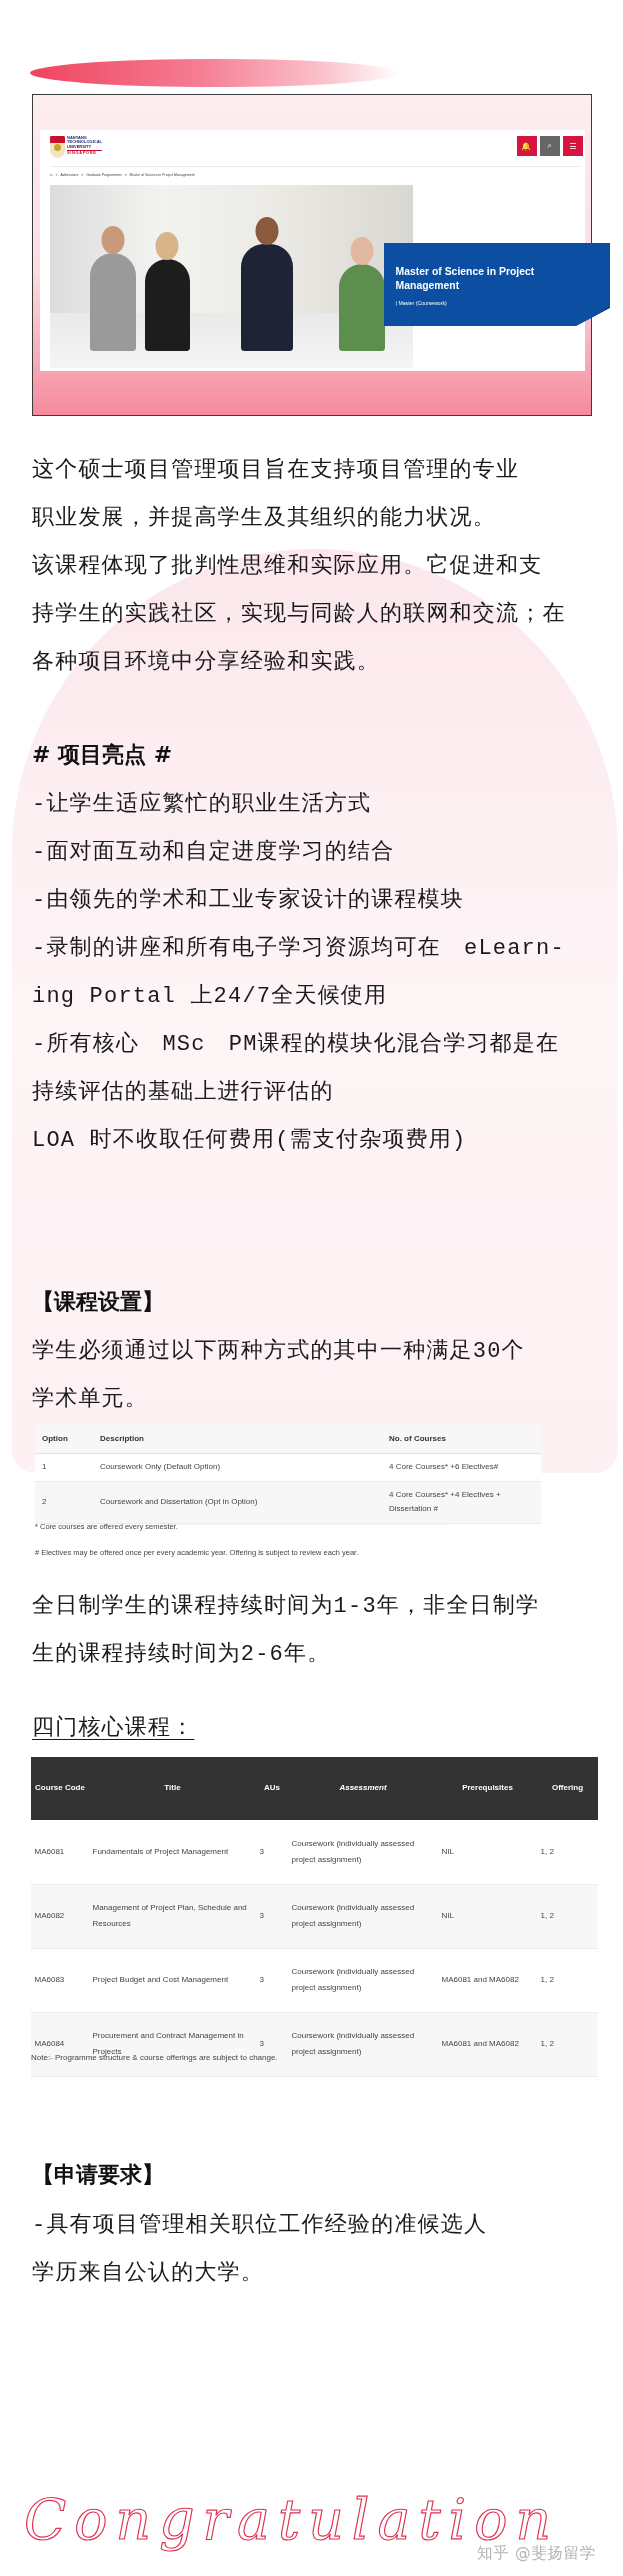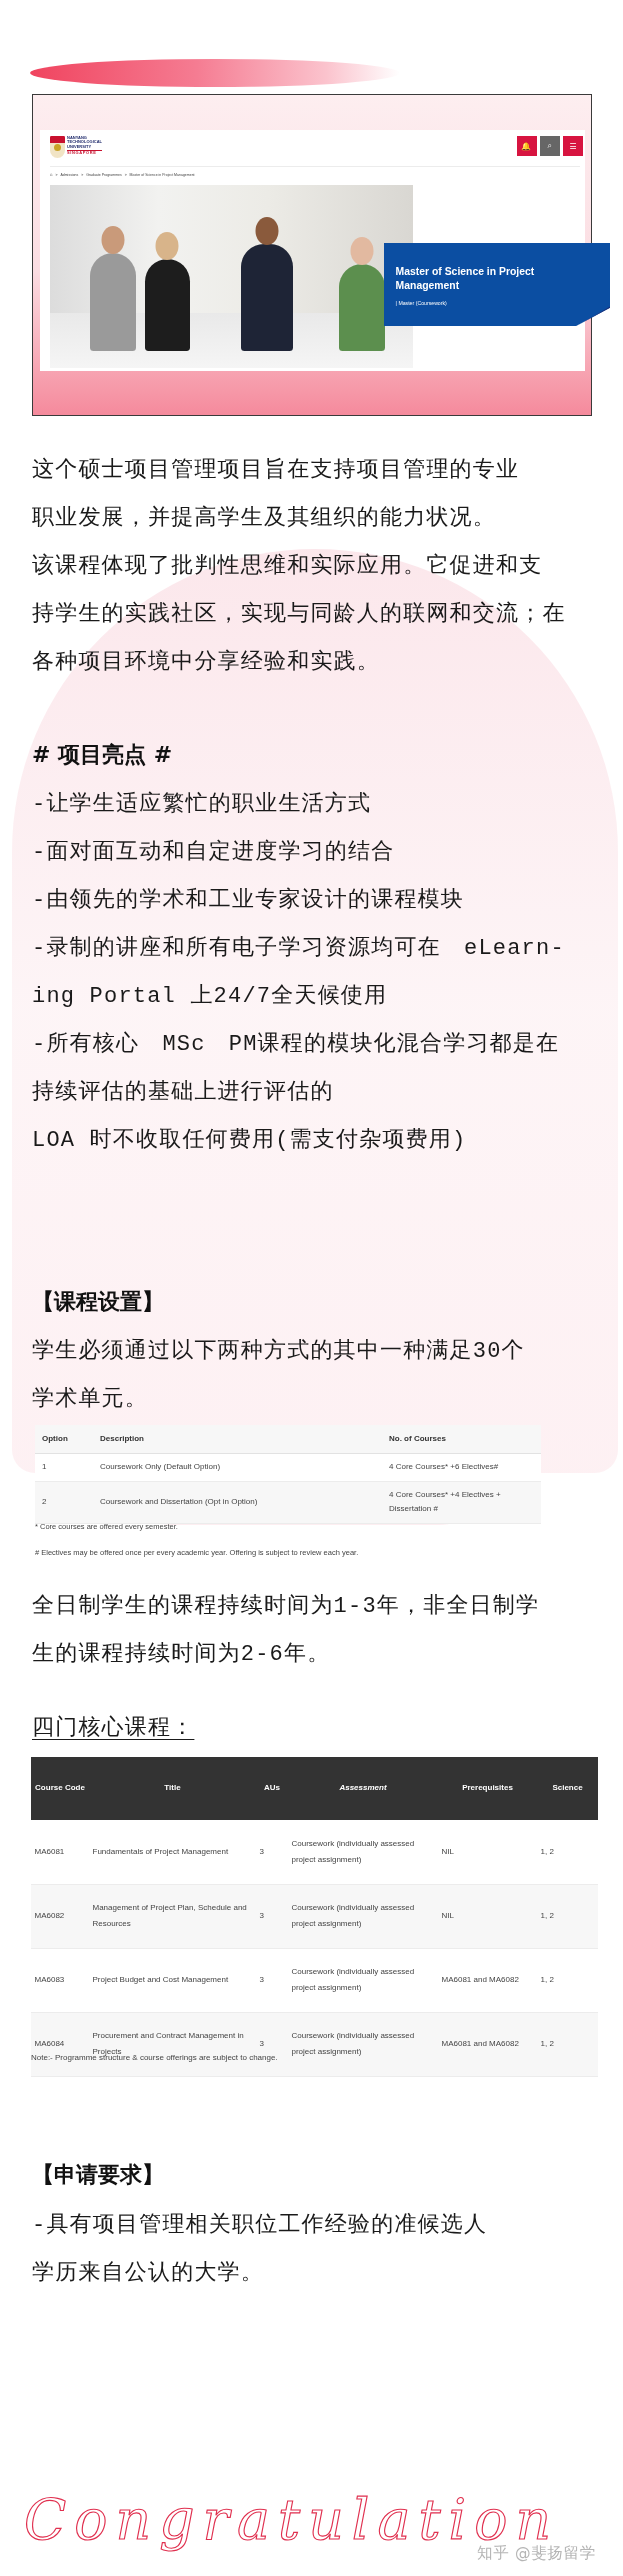--- a/index.html
+++ b/index.html
@@ -193,21 +193,21 @@
   <div class="para underline" style="top:1703px; width:auto;">四门核心课程：</div>
 
   <table class="core-table">
     <thead>
       <tr>
         <th style="width:58px;">Course Code</th>
         <th style="width:167px;">Title</th>
         <th style="width:32px;">AUs</th>
         <th style="width:150px;font-style:italic;">Assessment</th>
         <th style="width:99px;">Prerequisites</th>
-        <th>Science</th>
+        <th>Offering</th>
       </tr>
     </thead>
     <tbody>
       <tr>
         <td>MA6081</td>
         <td>Fundamentals of Project Management</td>
         <td>3</td>
         <td>Coursework (individually assessed project assignment)</td>
         <td>NIL</td>
         <td>1, 2</td>

